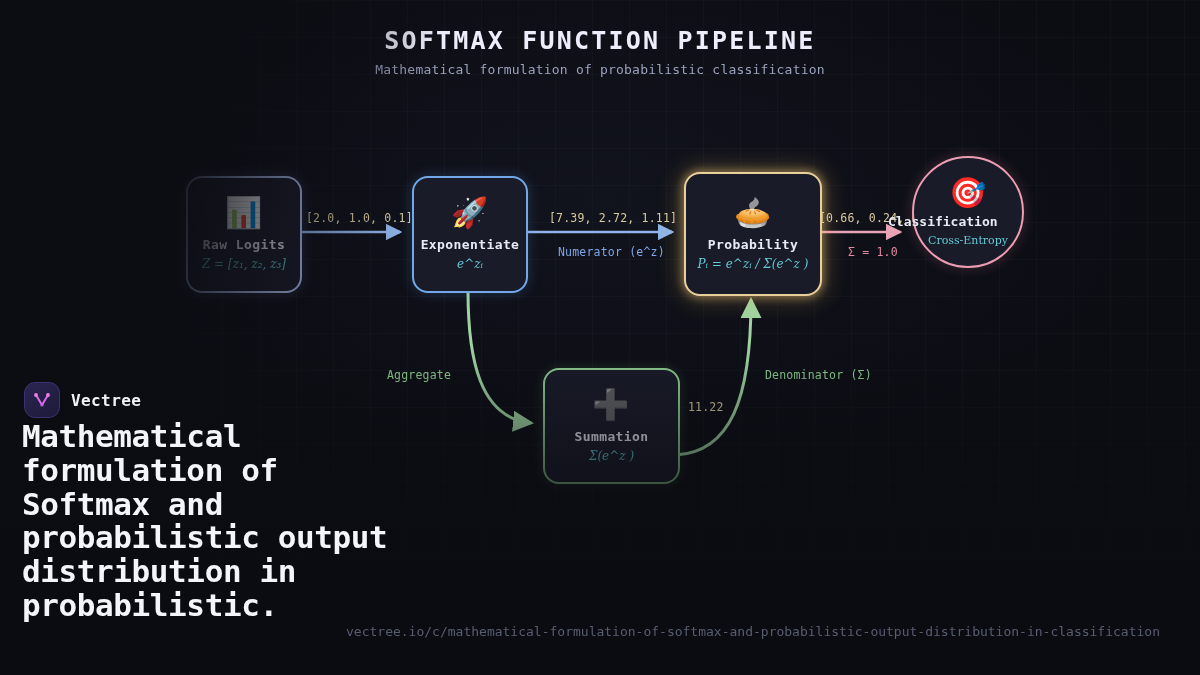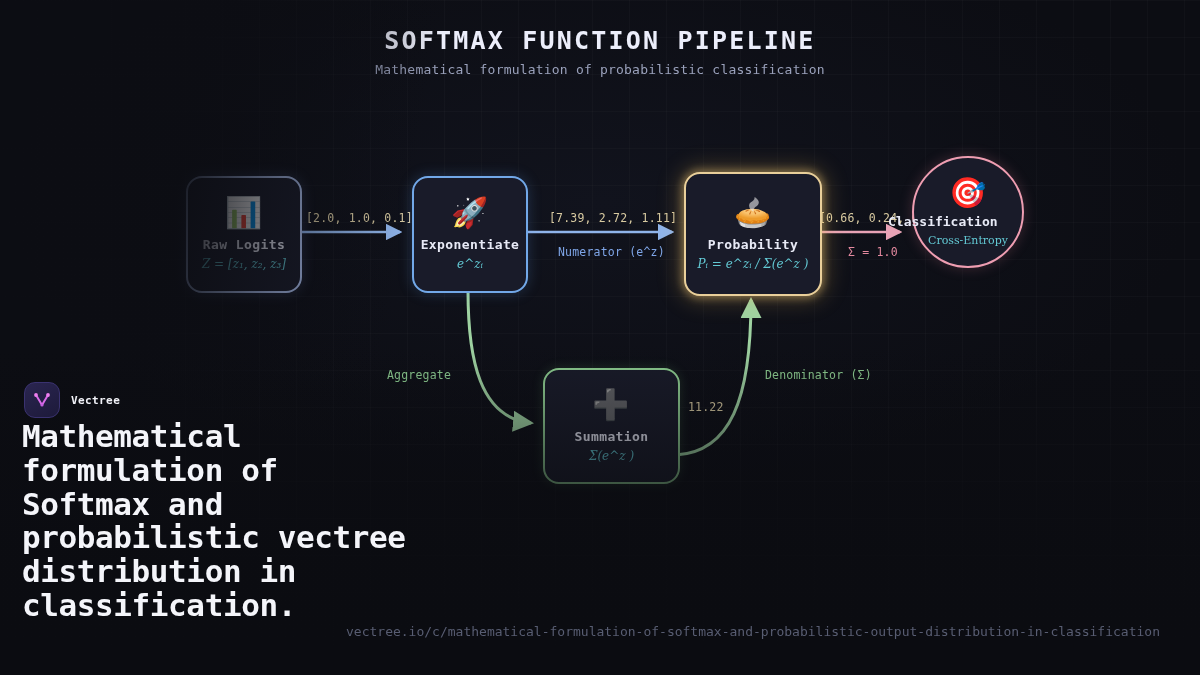--- a/index.html
+++ b/index.html
@@ -103,21 +103,21 @@
   .elabel.green{ color:#8fcf92; }
 
   
   #brand { position:absolute; left:24px; top:382px; display:flex; align-items:center; gap:11px; }
   #brand-logo {
     width:34px; height:34px; border-radius:11px;
     background: linear-gradient(150deg,#2a2550 0%,#1d1a3a 100%);
     border:1px solid #3a3270;
     display:flex; align-items:center; justify-content:center;
   }
-  #brand-name { font-size:11px; font-weight:bold; color:#f1f2f8; letter-spacing:.4px; }
+  #brand-name { font-size:16px; font-weight:bold; color:#f1f2f8; letter-spacing:.4px; }
 
   #headline {
     position:absolute; left:22px; top:420px; width:400px;
     font-size: 31px; font-weight: bold; line-height: 1.09;
     color:#f4f5fa; letter-spacing:-0.4px;
   }
   #url {
     position:absolute; left:346px; top:624px; width:980px;
     font-size:13px; color:#585d72; white-space:nowrap; overflow:hidden;
   }
@@ -205,16 +205,16 @@
       <svg width="22" height="22" viewBox="0 0 22 22" aria-hidden="true">
         <path d="M5 6 L11 16 L17 6" stroke="#d96ae8" stroke-width="2" fill="none" stroke-linecap="round" stroke-linejoin="round"></path>
         <circle cx="5" cy="6" r="1.9" fill="#ef7ff0"></circle>
         <circle cx="17" cy="6" r="1.9" fill="#ef7ff0"></circle>
         <circle cx="11" cy="16" r="1.6" fill="#c45fe0"></circle>
       </svg>
     </div>
     <div id="brand-name">Vectree</div>
   </div>
 
-  <div id="headline">Mathematical formulation of Softmax and probabilistic vectree distribution in classification.</div>
+  <div id="headline">Mathematical formulation of Softmax and probabilistic output distribution in probabilistic.</div>
   <div id="url">vectree.io/c/mathematical-formulation-of-softmax-and-probabilistic-output-distribution-in-classification</div>
 
 </div>
 
 </body></html>

